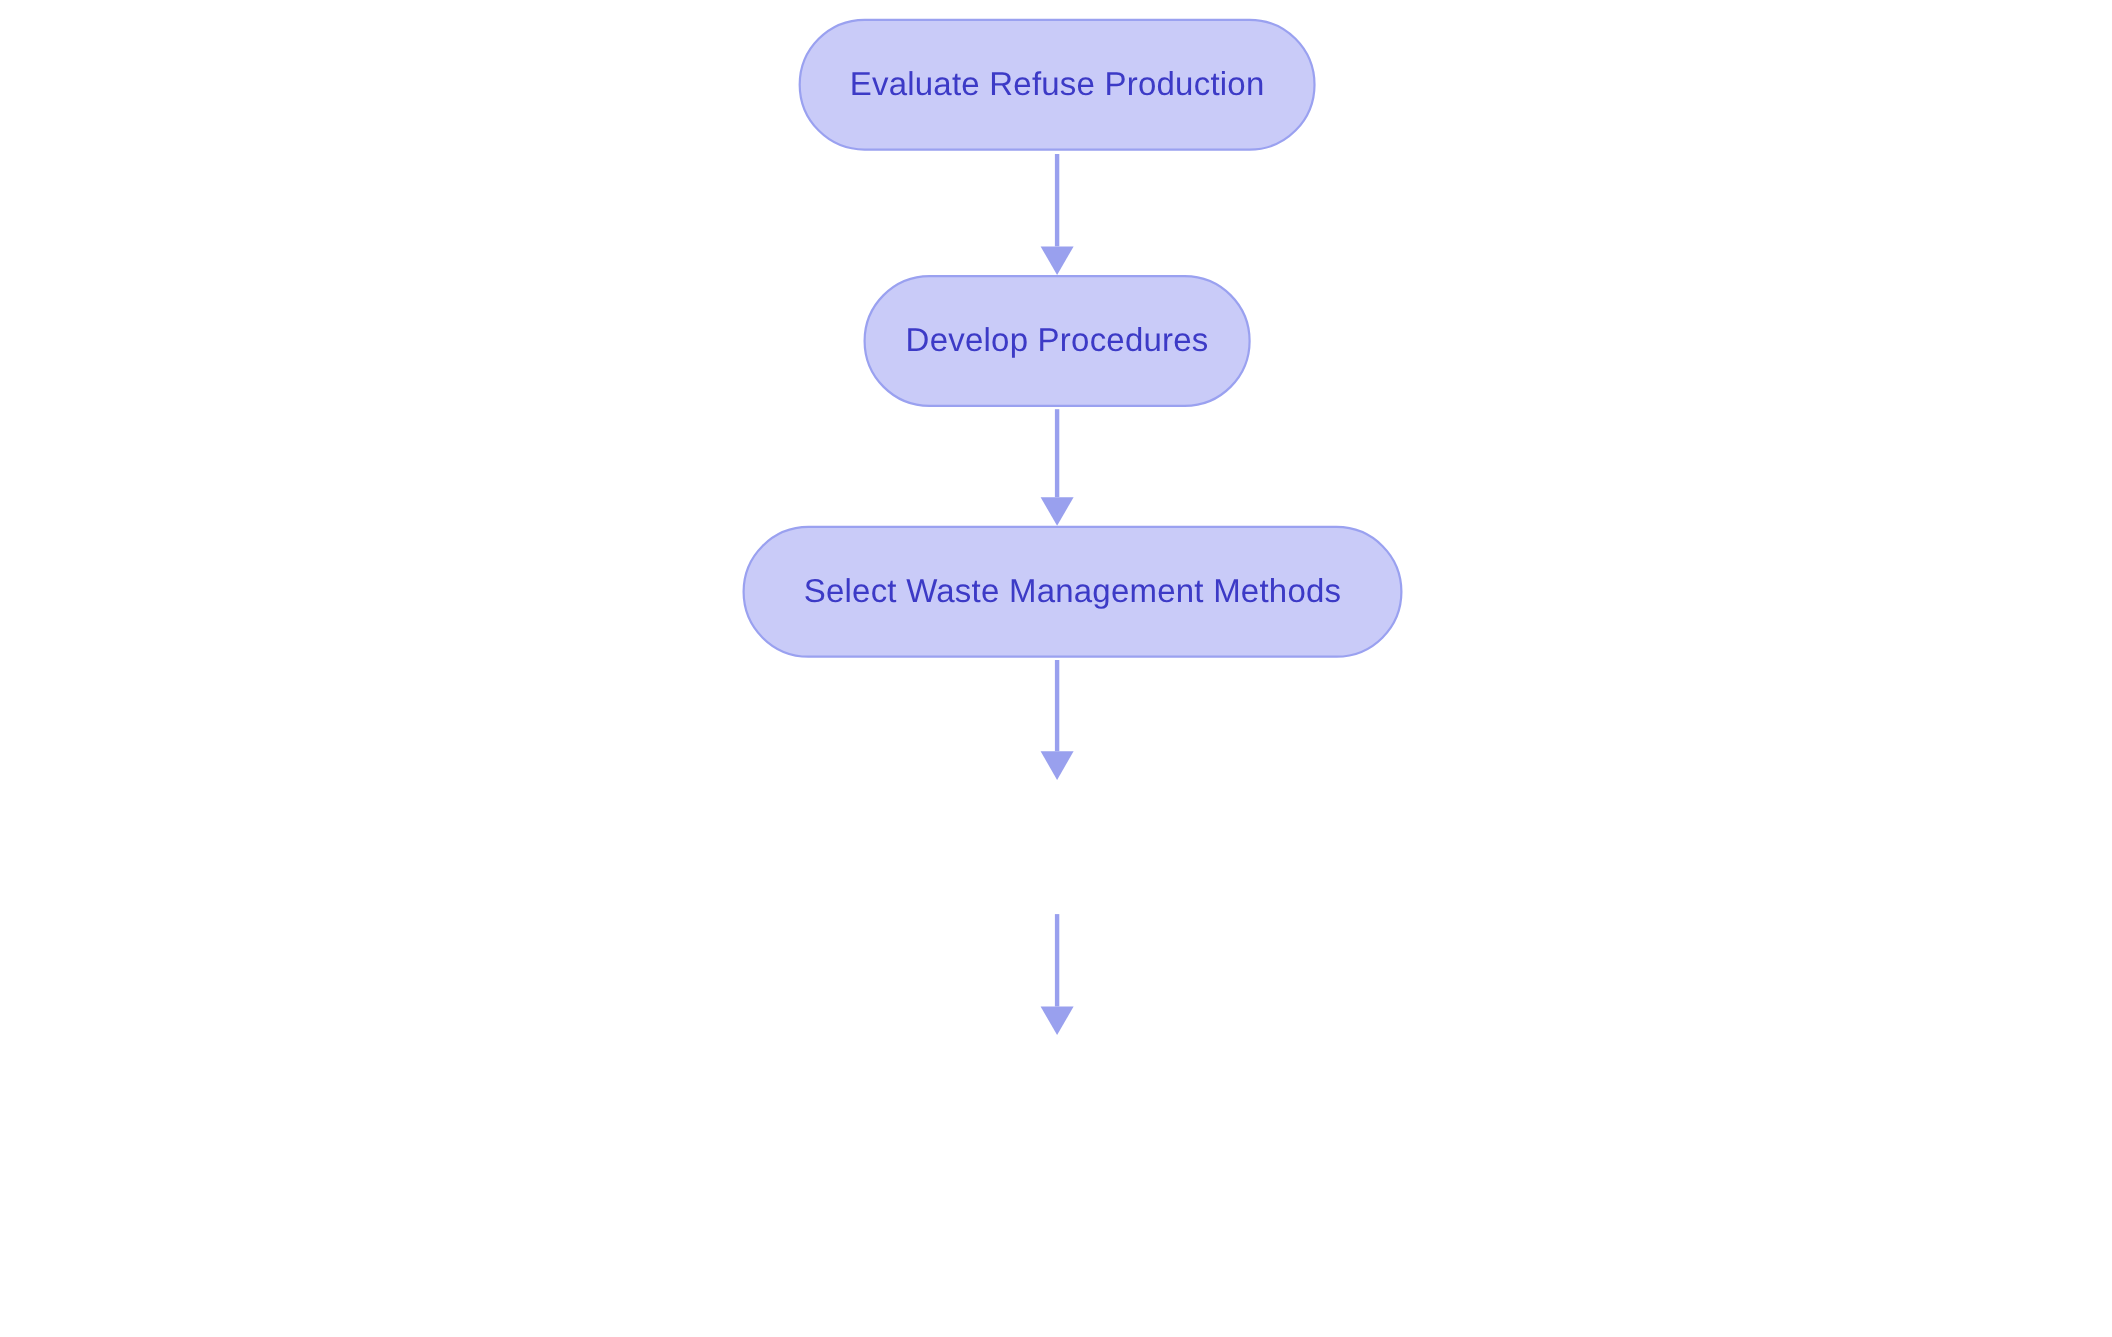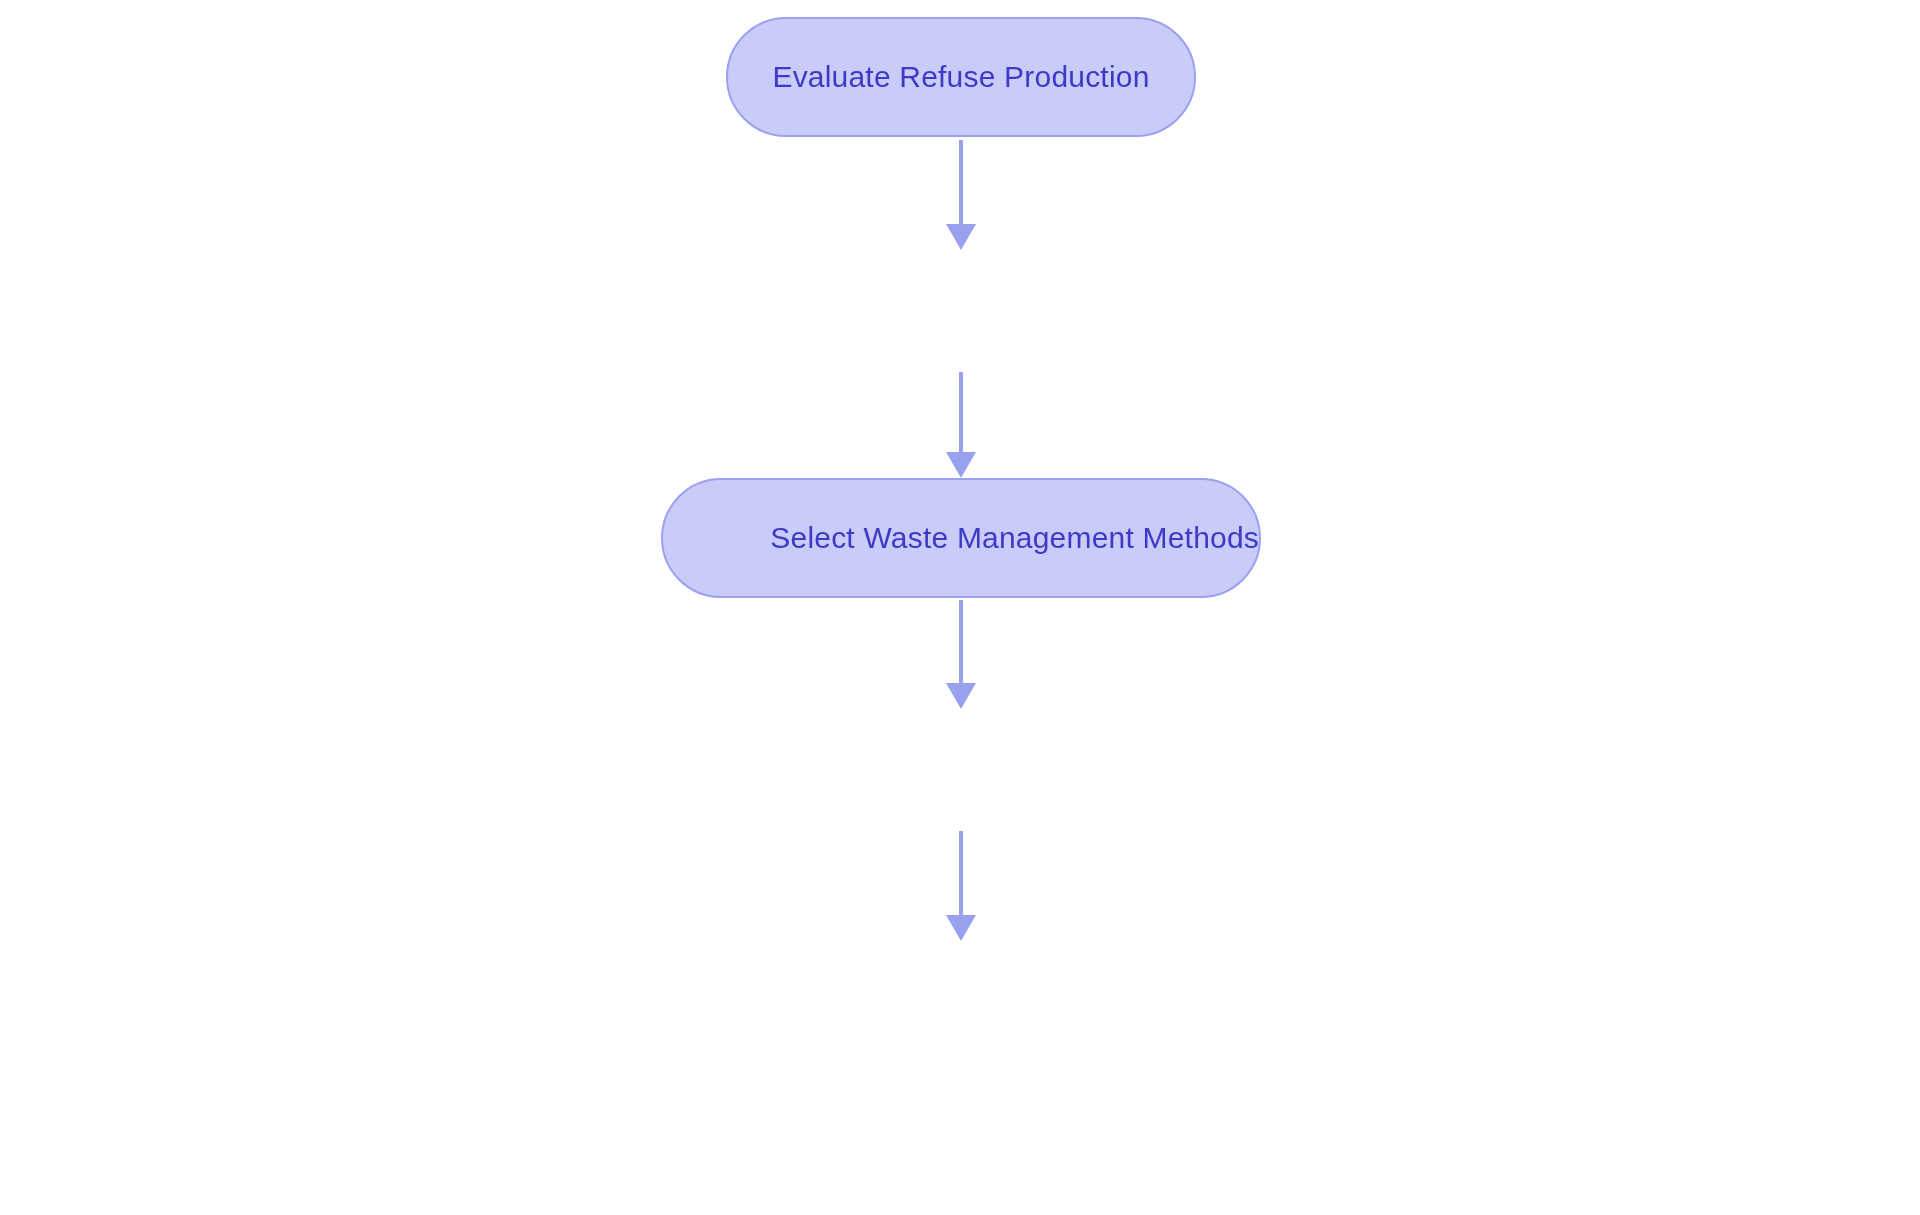--- a/index.html
+++ b/index.html
@@ -22,21 +22,21 @@
     color: #3c3ac6;
     font-size: 30px;
     display: flex;
     align-items: center;
     justify-content: center;
     text-align: center;
     letter-spacing: 0.2px;
   }
   .node-1 { left: 726px; top: 17px;  width: 470px; }
   .node-2 { left: 785px; top: 250px; width: 352px; }
-  .node-3 { left: 661px; top: 478px; width: 600px; justify-content: flex-end; }
+  .node-3 { left: 675px; top: 478px; width: 600px; }
   .node-4 { left: 766px; top: 709px; width: 390px; }
   .node-5 { left: 783px; top: 941px; width: 356px; }
 
   .arrow {
     position: absolute;
     left: 946px;            
     width: 30px;
     display: flex;
     flex-direction: column;
     align-items: center;
@@ -97,20 +97,23 @@
 
   <div class="node node-1">
     <span>Evaluate Refuse Production</span>
   </div>
 
   <div class="arrow arrow-1">
     <div class="shaft"></div>
     <div class="head"></div>
   </div>
 
+  <div class="node node-2">
+    <span>Develop Procedures</span>
+  </div>
 
   <div class="arrow arrow-2">
     <div class="shaft"></div>
     <div class="head"></div>
   </div>
 
   <div class="node node-3">
     <span>Select Waste Management Methods</span>
   </div>
 

